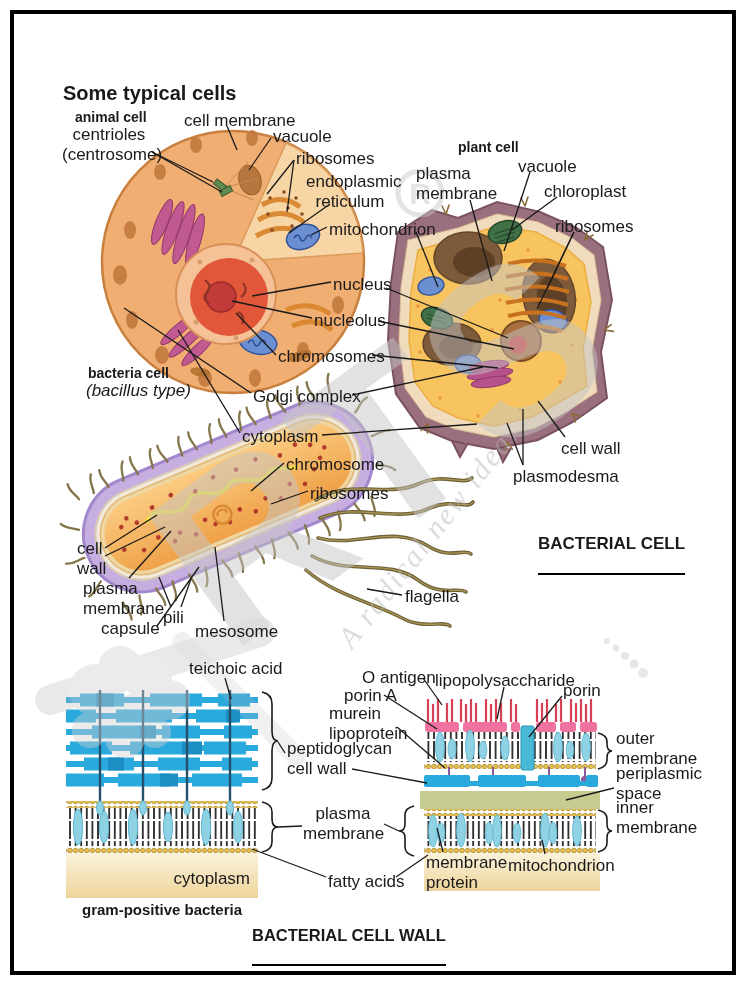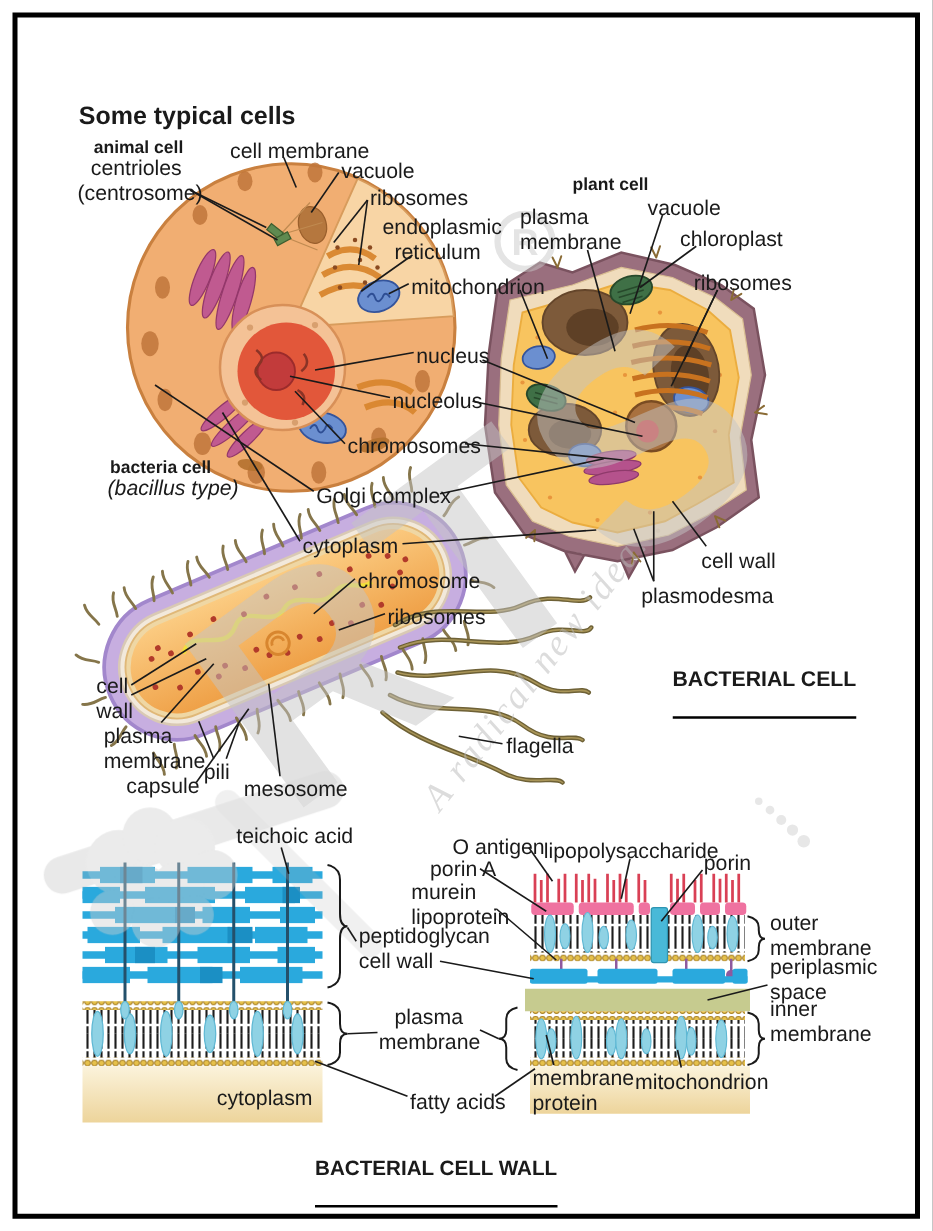--- a/index.html
+++ b/index.html
@@ -600,15 +600,16 @@
   <div class="lb" style="left:616px;top:798px">inner
 membrane</div>
   <div class="lb c" style="left:303px;top:804px;width:80px">plasma
 membrane</div>
   <div class="lb" style="left:328px;top:872px">fatty acids</div>
   <div class="lb" style="left:426px;top:853px">membrane
 protein</div>
   <div class="lb" style="left:508px;top:856px">mitochondrion</div>
   <div class="lb r" style="left:150px;top:869px;width:100px">cytoplasm</div>
 
+  <div class="cap" style="left:66px;top:901px;width:192px">gram-positive bacteria</div>
 
   <div class="hd" style="left:252px;top:926px;font-size:16.5px"><span>BACTERIAL CELL WALL</span></div>
 </div>
 
 </body></html>

